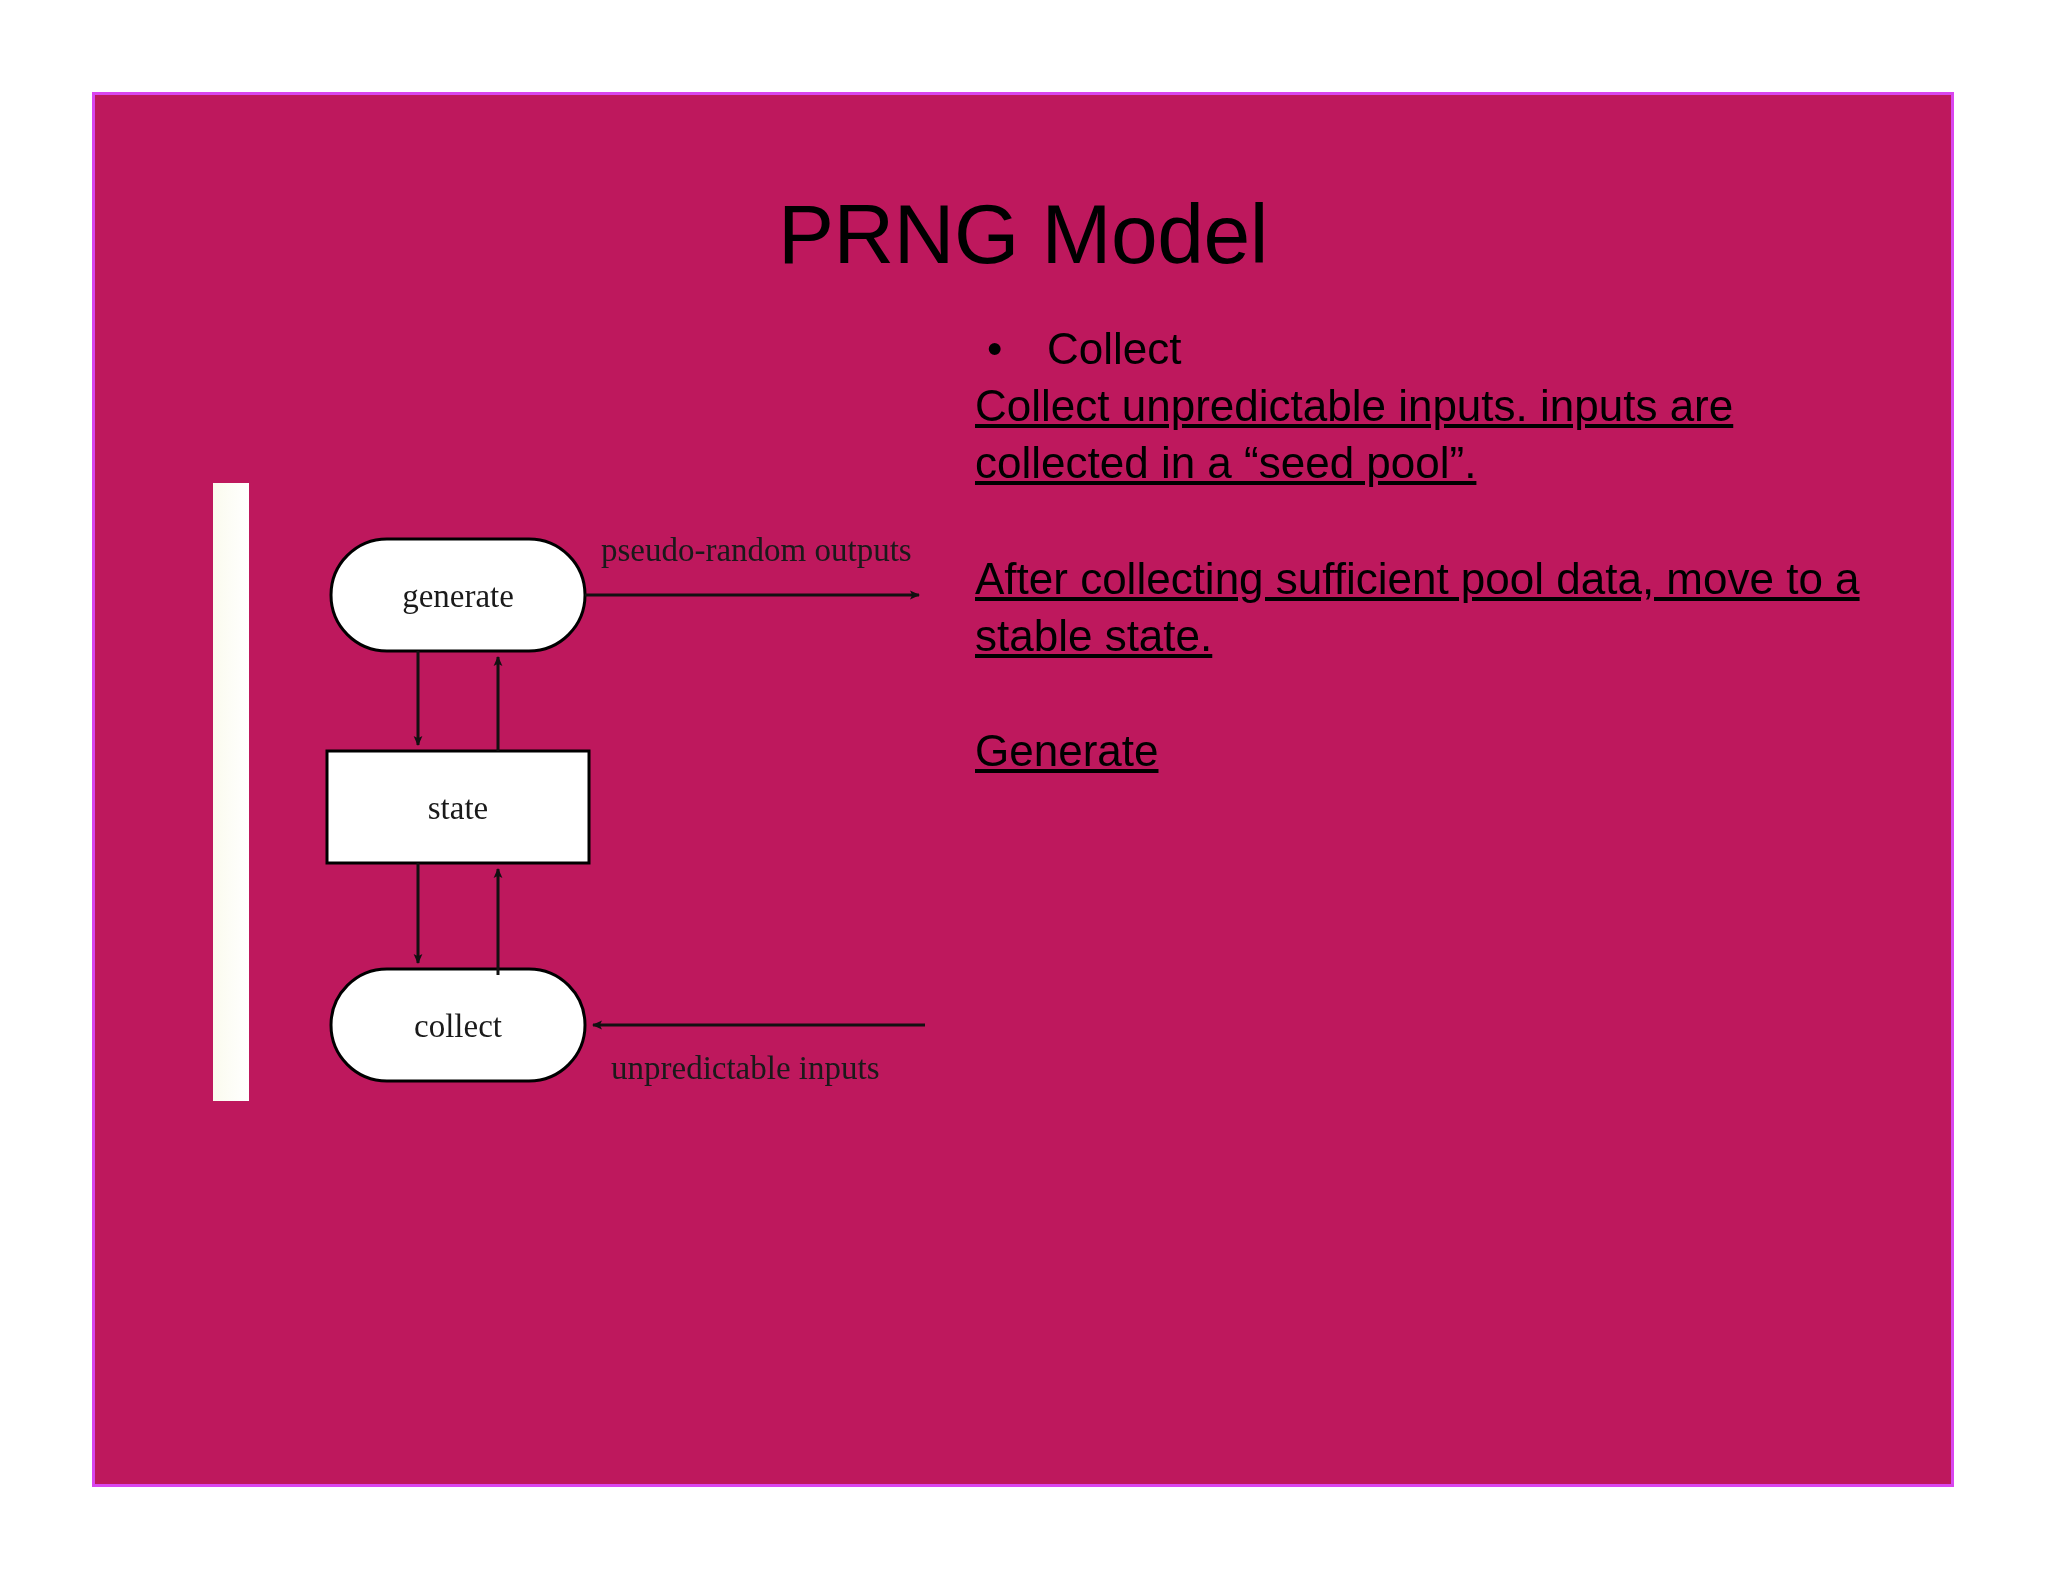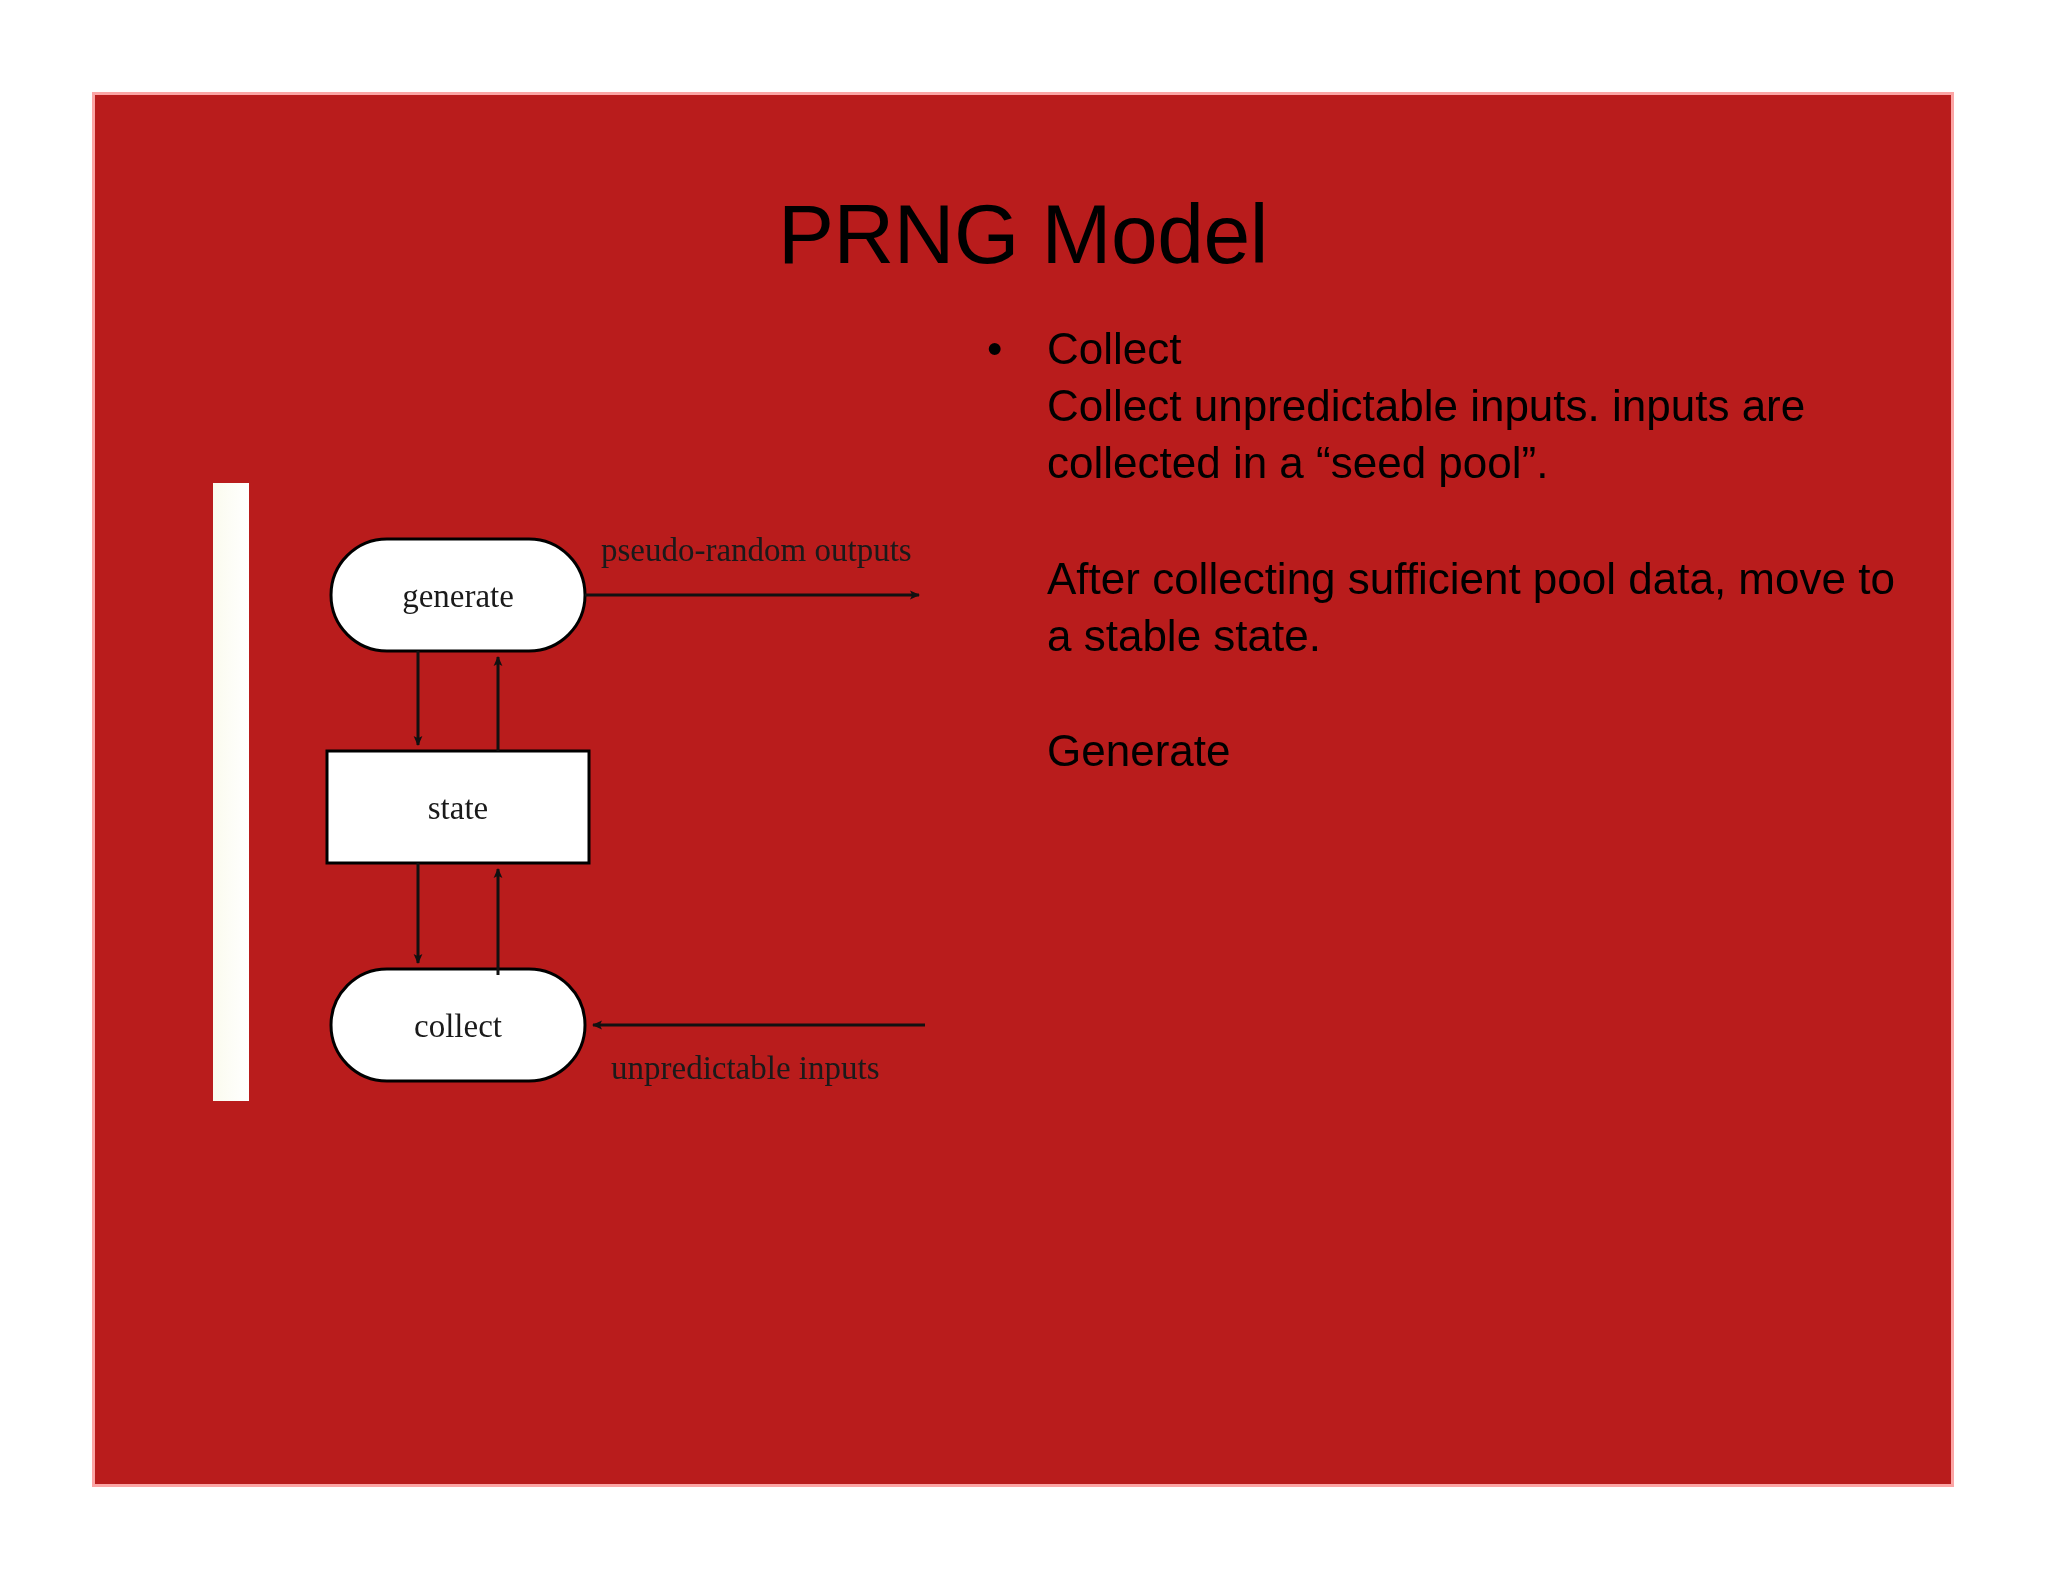--- a/index.html
+++ b/index.html
@@ -15,23 +15,23 @@
     -webkit-font-smoothing: antialiased;
   }
 
   
   #slide {
     position: absolute;
     left: 92px;
     top: 92px;
     width: 1862px;
     height: 1395px;
-    border: 3px solid #fca5a5;
+    border: 3px solid #d946ef;
     box-sizing: border-box;
-    background: #b91c1c;
+    background: #be185d;
     overflow: hidden;
   }
 
   
   #slide-title {
     position: absolute;
     left: 0;
     top: 95px;
     width: 1856px;
     text-align: center;
@@ -107,21 +107,21 @@
     flex: 1 1 auto;
   }
   .para {
     font-size: 44px;
     line-height: 1.30;
     color: #000000;
     margin: 0;
     padding: 0;
   }
   .para.indented {
-    margin-left: 72px;
+    text-decoration: underline;
   }
   .spacer {
     height: 58px;
   }
 </style>
 </head>
 <body>
 
 <div id="slide">
 

